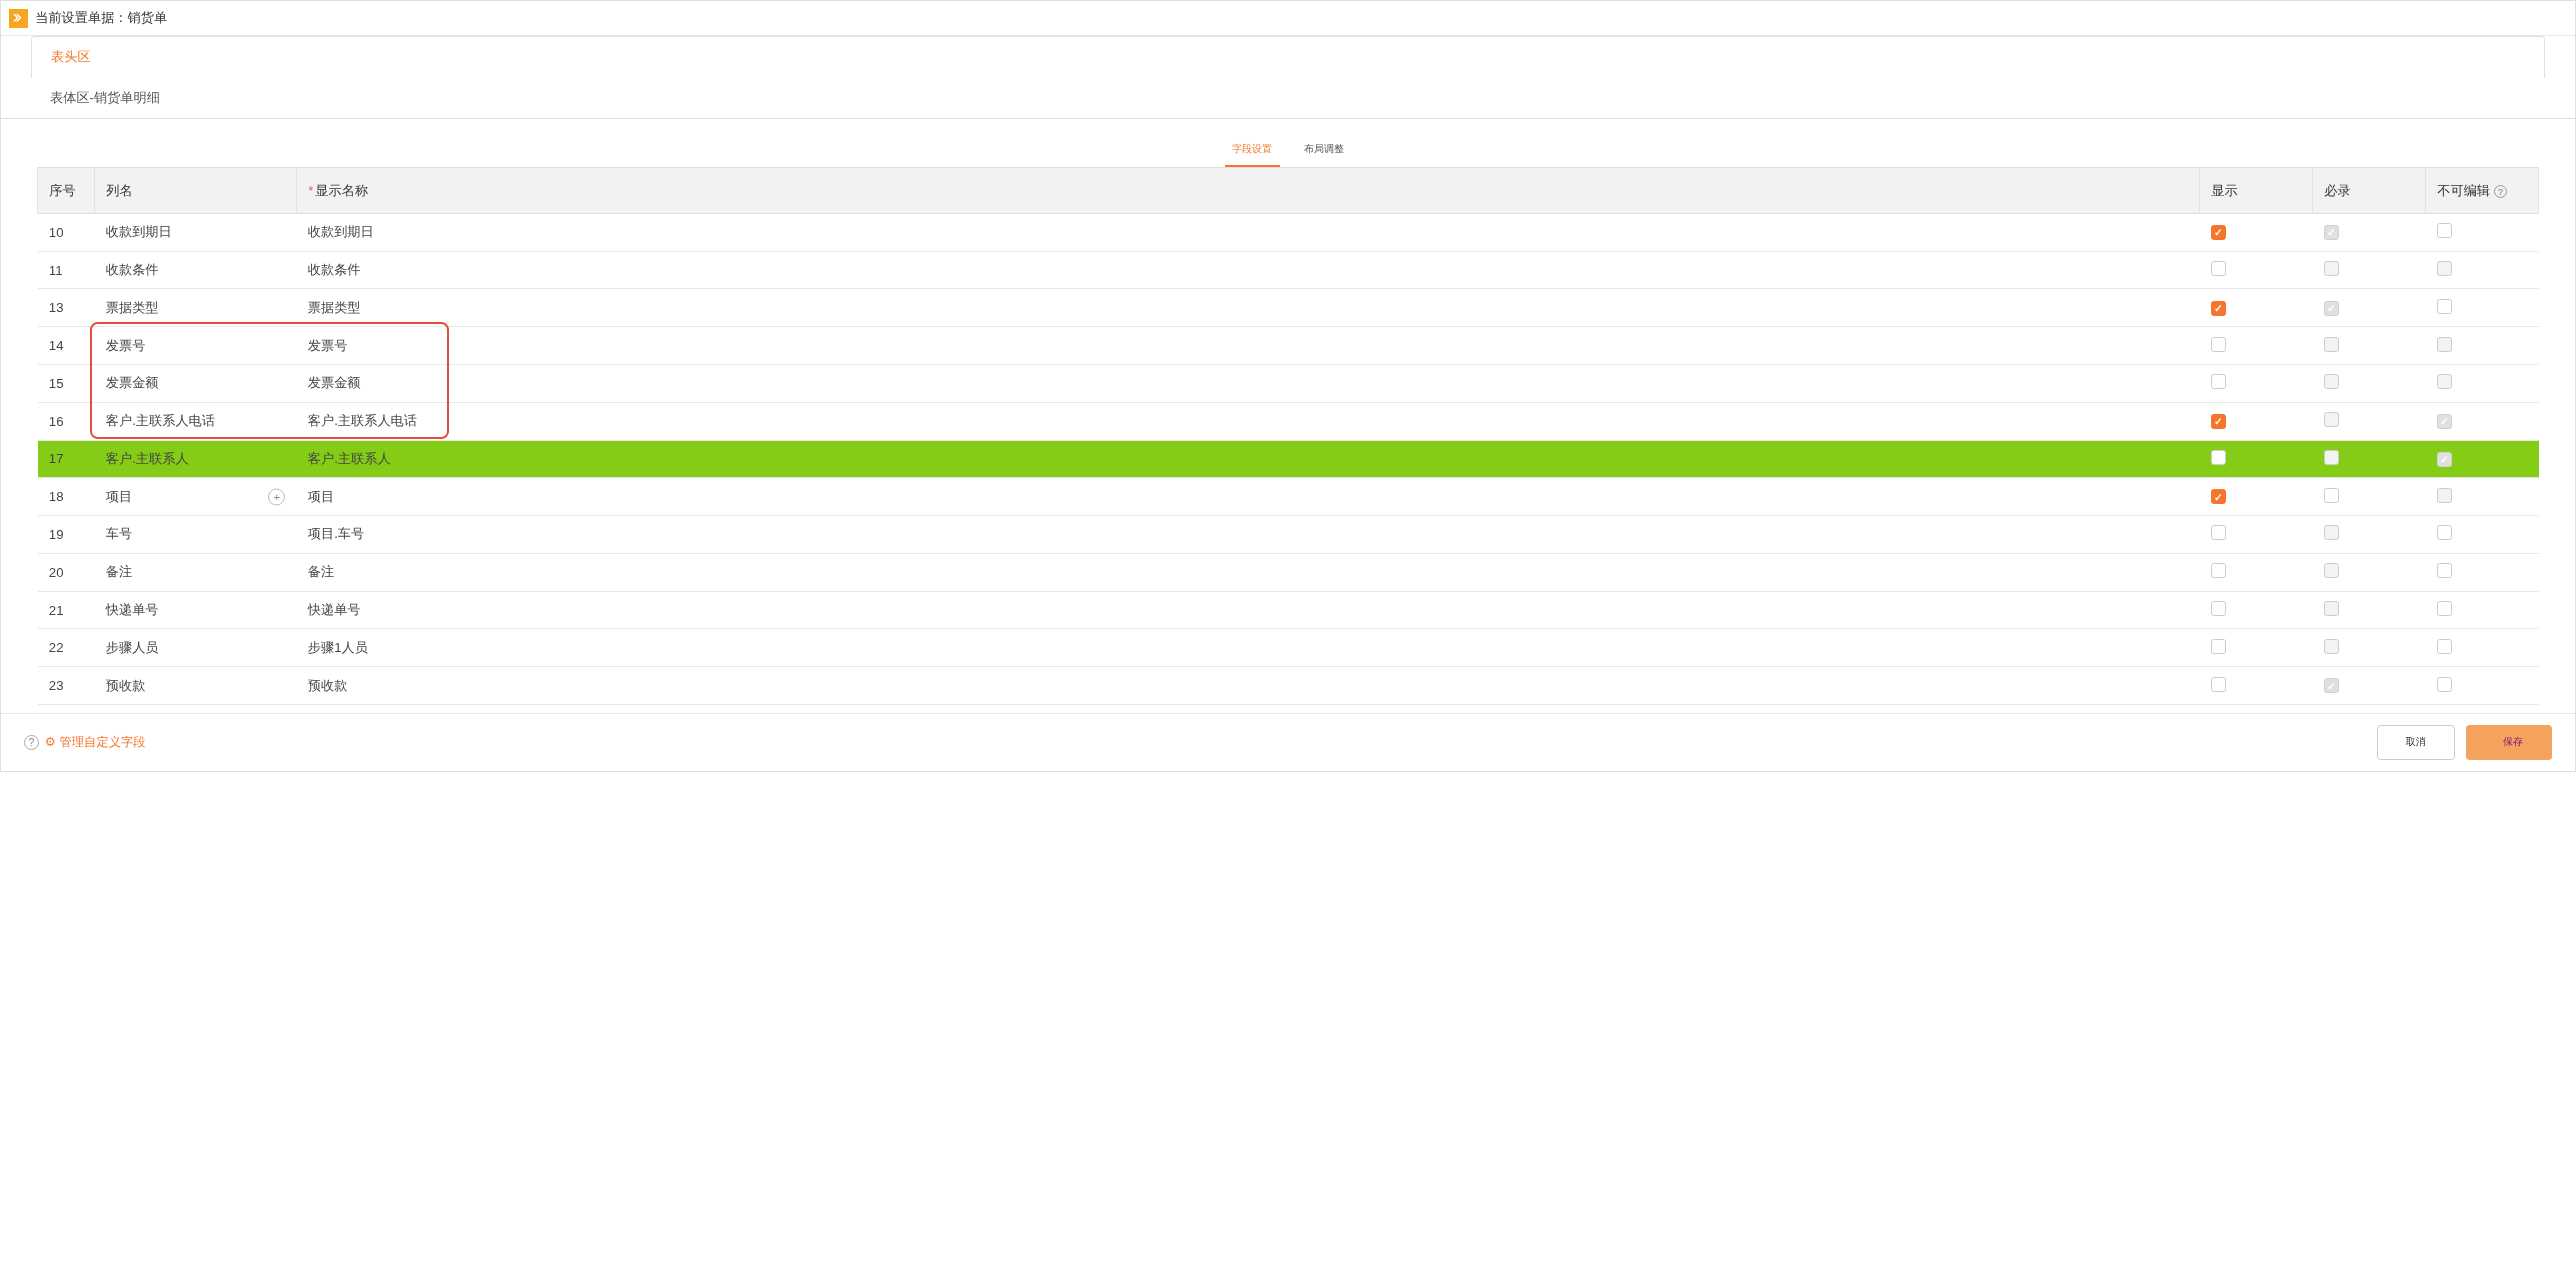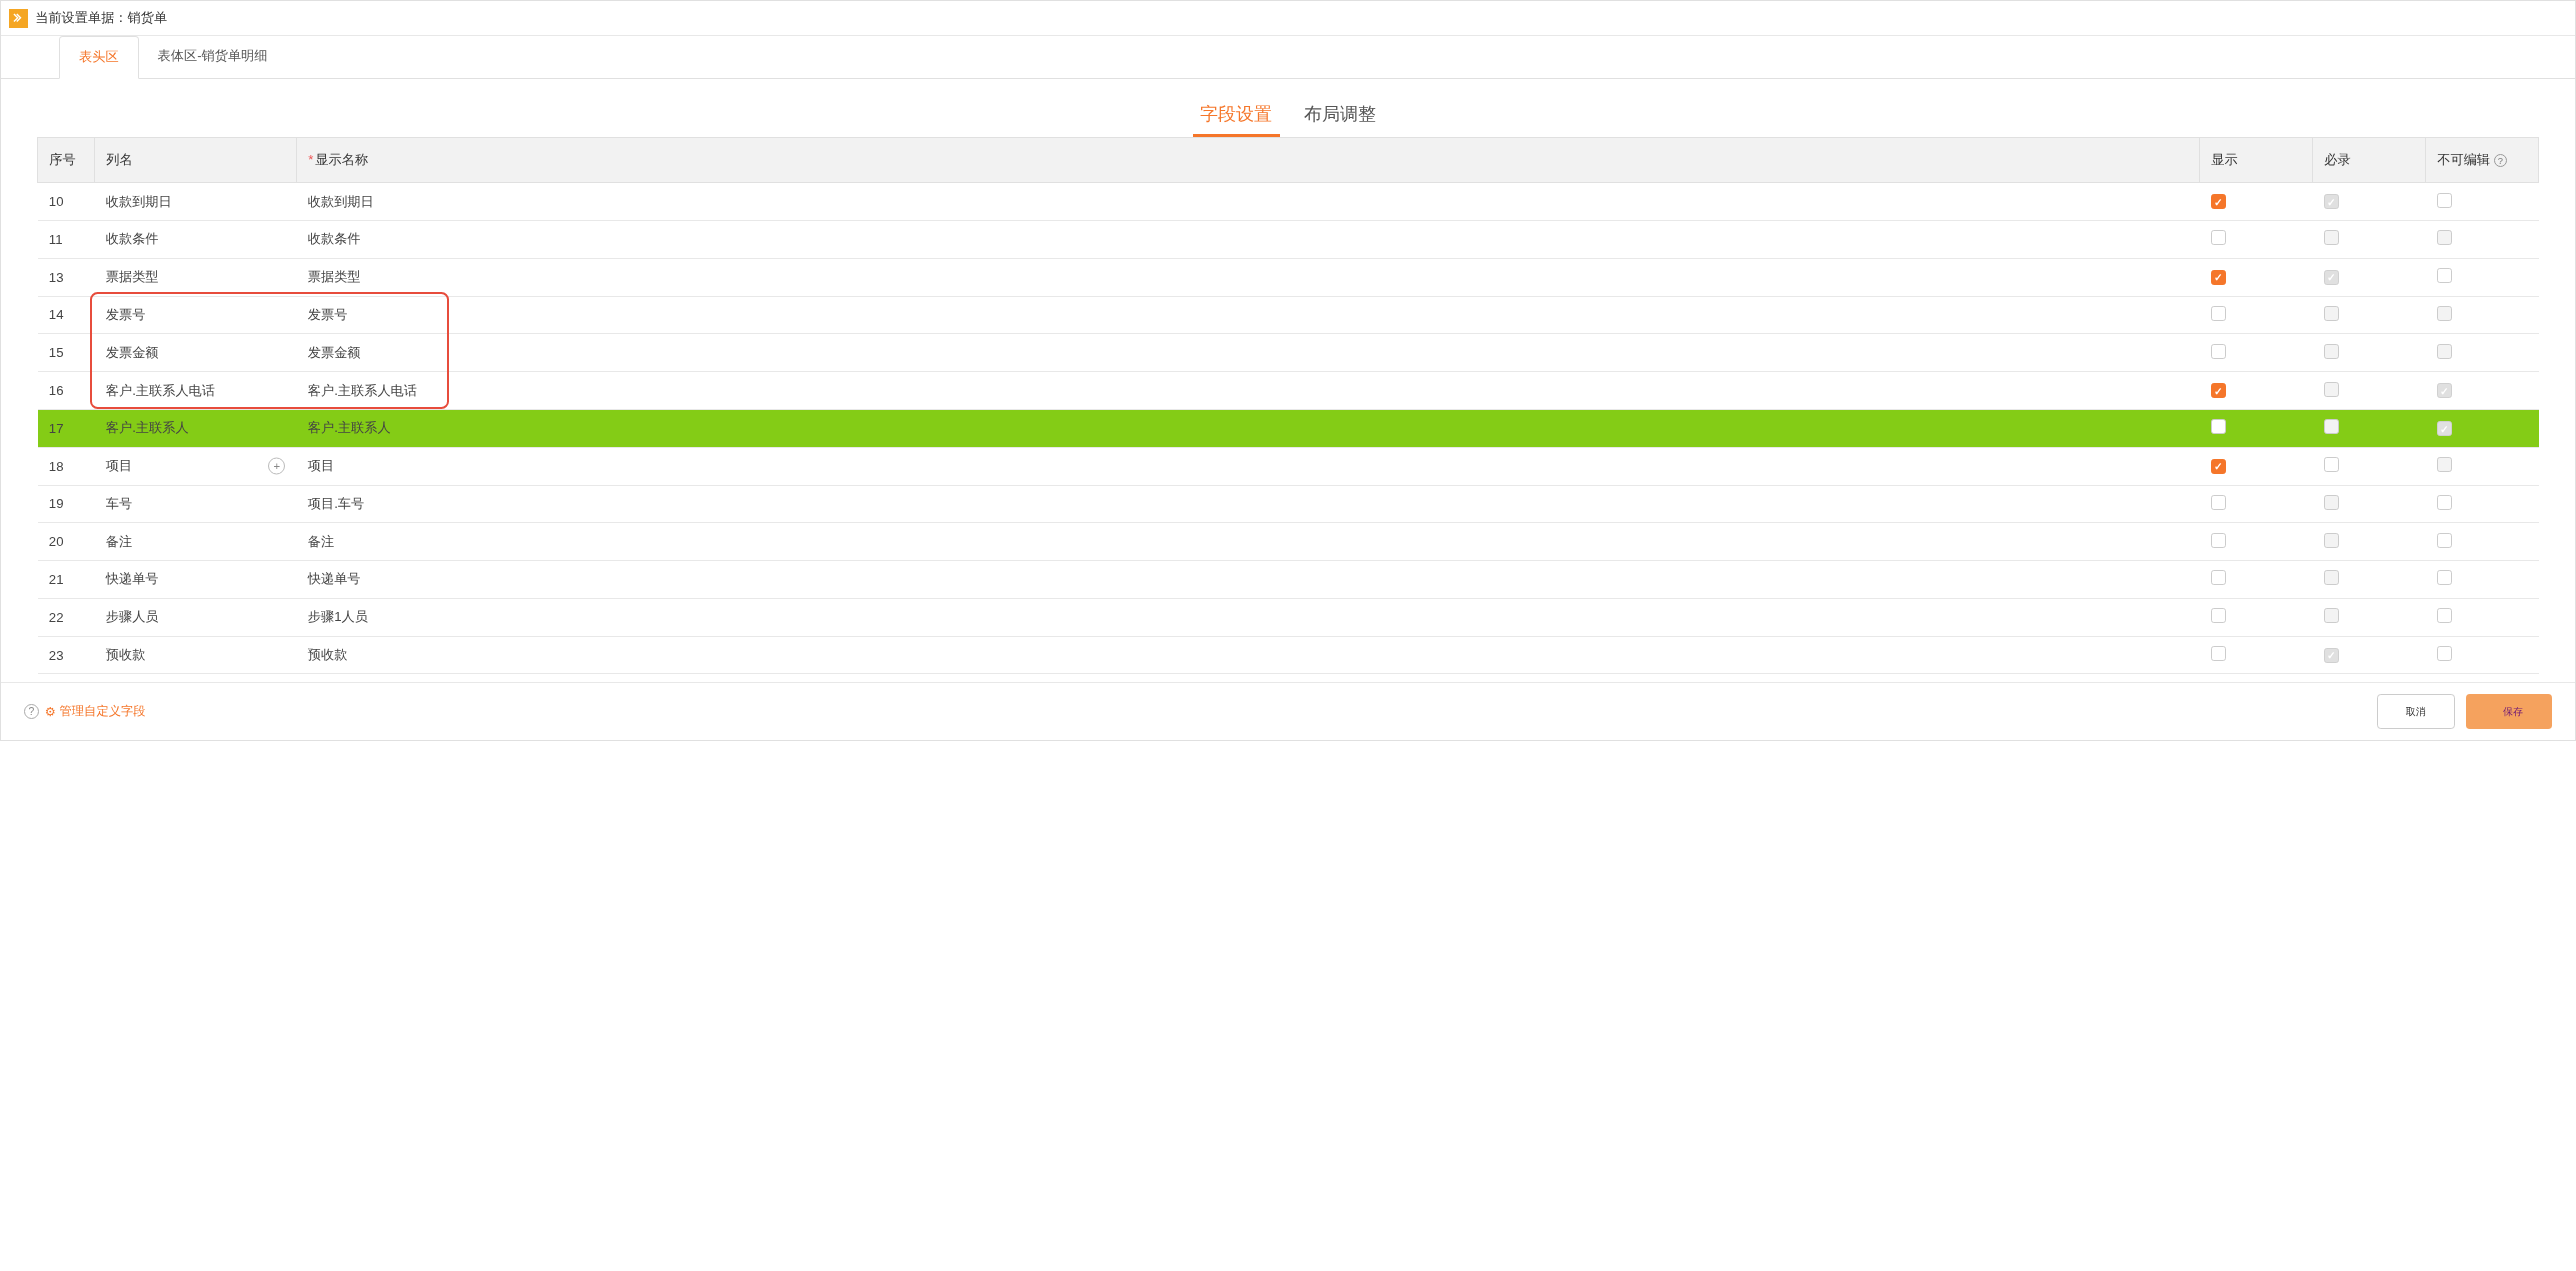--- a/index.html
+++ b/index.html
@@ -31,22 +31,23 @@
       display: flex;
       align-items: center;
       justify-content: center;
       color: #fff;
       font-size: 10.4px;
       margin-right: 7.6px;
       cursor: pointer;
     }
     .tabs-row {
       display: flex;
-      padding: 0 58px;
+      padding: 0 30px;
       border-bottom: 0.9px solid #e0e0e0;
+      flex-direction: column;
     }
     .tab {
       padding: 11.3px 19px;
       cursor: pointer;
       color: #555;
       background: #fff;
     }
     .tab.active {
       color: #f5762a;
       border: 0.9px solid #e0e0e0;
@@ -57,21 +58,21 @@
     }
     .sub-tabs {
       display: flex;
       justify-content: center;
       gap: 28px;
       padding: 17px 0 0 0;
     }
     .sub-tab {
       padding: 5.7px 1.9px 11.3px 1.9px;
       cursor: pointer;
-      font-size: 18px;
+      font-size: 10px;
       color: #555;
       position: relative;
     }
     .sub-tab.active {
       color: #f5762a;
     }
     .sub-tab.active::after {
       content: "";
       position: absolute;
       left: -5.7px;

